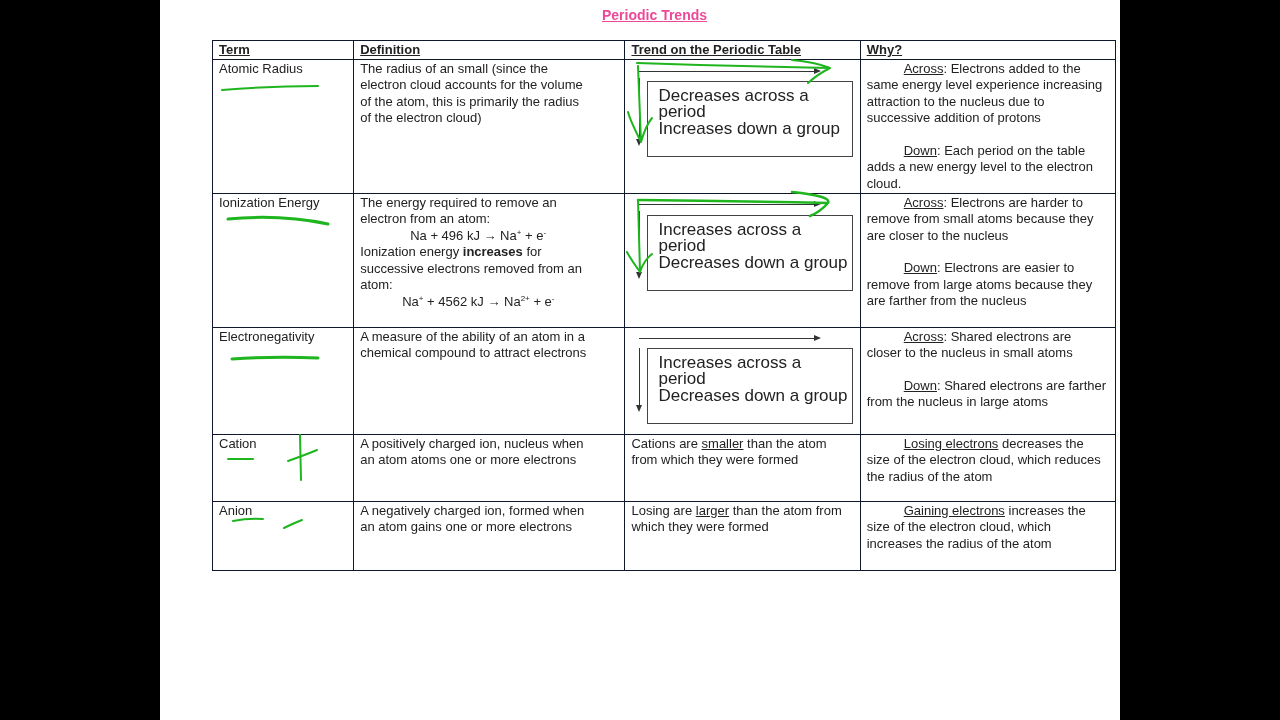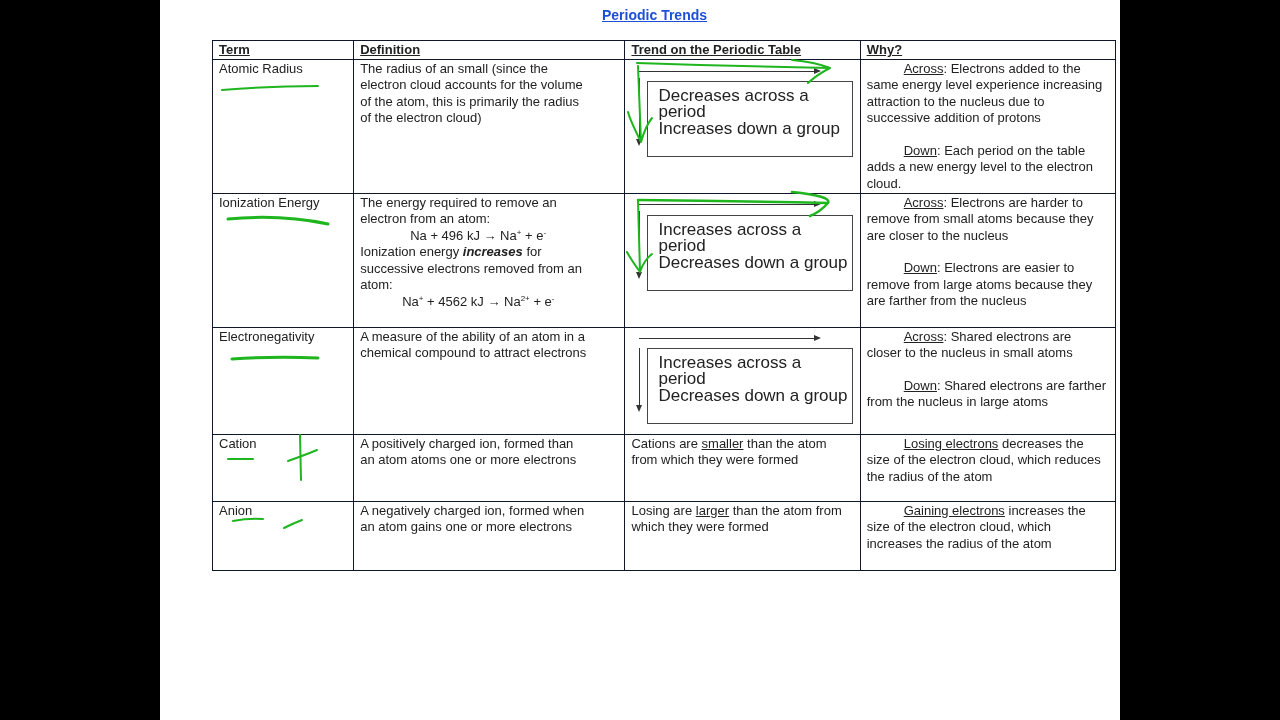--- a/index.html
+++ b/index.html
@@ -1,35 +1,35 @@
 <!DOCTYPE html>
 <html><head>
 <meta charset="utf-8">
 <style>
   html, body { margin:0; padding:0; }
   body { width:1280px; height:720px; background:#000; position:relative; overflow:hidden;
          font-family: "Liberation Sans", sans-serif; color:#222; }
   .page { position:absolute; left:160px; top:0; width:960px; height:720px; background:#fff; }
-  .title { position:absolute; left:442px; top:7px; font-weight:bold; font-size:14px; text-decoration:underline; color:#1d4ed8; }
+  .title { position:absolute; left:442px; top:7px; font-weight:bold; font-size:14px; text-decoration:underline; color:#ec4899; }
   table.pt { position:absolute; left:52px; top:40px; width:904px; border-collapse:collapse; font-size:13px; line-height:16.5px; }
   table.pt td, table.pt th { border:1px solid #0f172a; vertical-align:top; padding:1px 6px 0 6px; text-align:left; }
   table.pt th { font-weight:bold; text-decoration:underline; font-size:13px; height:16px; padding-top:1px; }
   .c1 { width:128px; } .c2 { width:258px; } .c3 { width:222px; } .c4 { width:242px; }
   .eq { padding-left:50px; }
   .eq2 { padding-left:42px; }
   .trendcell { position:relative; }
   .tbox { position:absolute; left:22px; width:204px; height:74px; border:1px solid #444; background:transparent; }
   .tline { position:absolute; left:10px; font-size:17px; }
   .harrow { position:absolute; left:14px; height:1px; background:#333; width:180px; }
   .harrow:after { content:""; position:absolute; right:-2px; top:-3px; border-left:7px solid #333; border-top:3.5px solid transparent; border-bottom:3.5px solid transparent; }
   .varrow { position:absolute; left:14px; width:1px; background:#333; }
   .varrow:after { content:""; position:absolute; bottom:-2px; left:-3px; border-top:7px solid #333; border-left:3.5px solid transparent; border-right:3.5px solid transparent; }
   .u { text-decoration:underline;margin-left:37px; }
   .bu { font-weight:normal; text-decoration:underline;text-align:right; }
-  .bi { font-weight:bold; font-style:italic; }
+  .bi { font-weight:bold; }
   sup { font-size:8px; line-height:0; }
   svg.ink { position:absolute; left:0; top:0; pointer-events:none; }
 </style>
 </head>
 <body>
 
 <div class="page">
   <div class="title">Periodic Trends</div>
 
   <table class="pt">
@@ -104,21 +104,21 @@
       </td>
       <td>
         <div><span class="u">Across</span><span>: Shared electrons are closer to the nucleus in small atoms</span></div>
         <div style="margin-top:16px"><span class="u">Down</span><span>: Shared electrons are farther from the nucleus in large atoms</span></div>
       </td>
     </tr>
 
     <tr style="height:67px">
       <td>Cation</td>
       <td>
-        <div>A positively charged ion, formed than</div>
+        <div>A positively charged ion, nucleus when</div>
         <div>an atom atoms one or more electrons</div>
       </td>
       <td><span>Cations are </span><span class="bu">smaller</span><span> than the atom from which they were formed</span></td>
       <td><span class="u">Losing electrons</span><span> decreases the size of the electron cloud, which reduces the radius of the atom</span></td>
     </tr>
 
     <tr style="height:69px">
       <td>Anion</td>
       <td>
         <div>A negatively charged ion, formed when</div>

